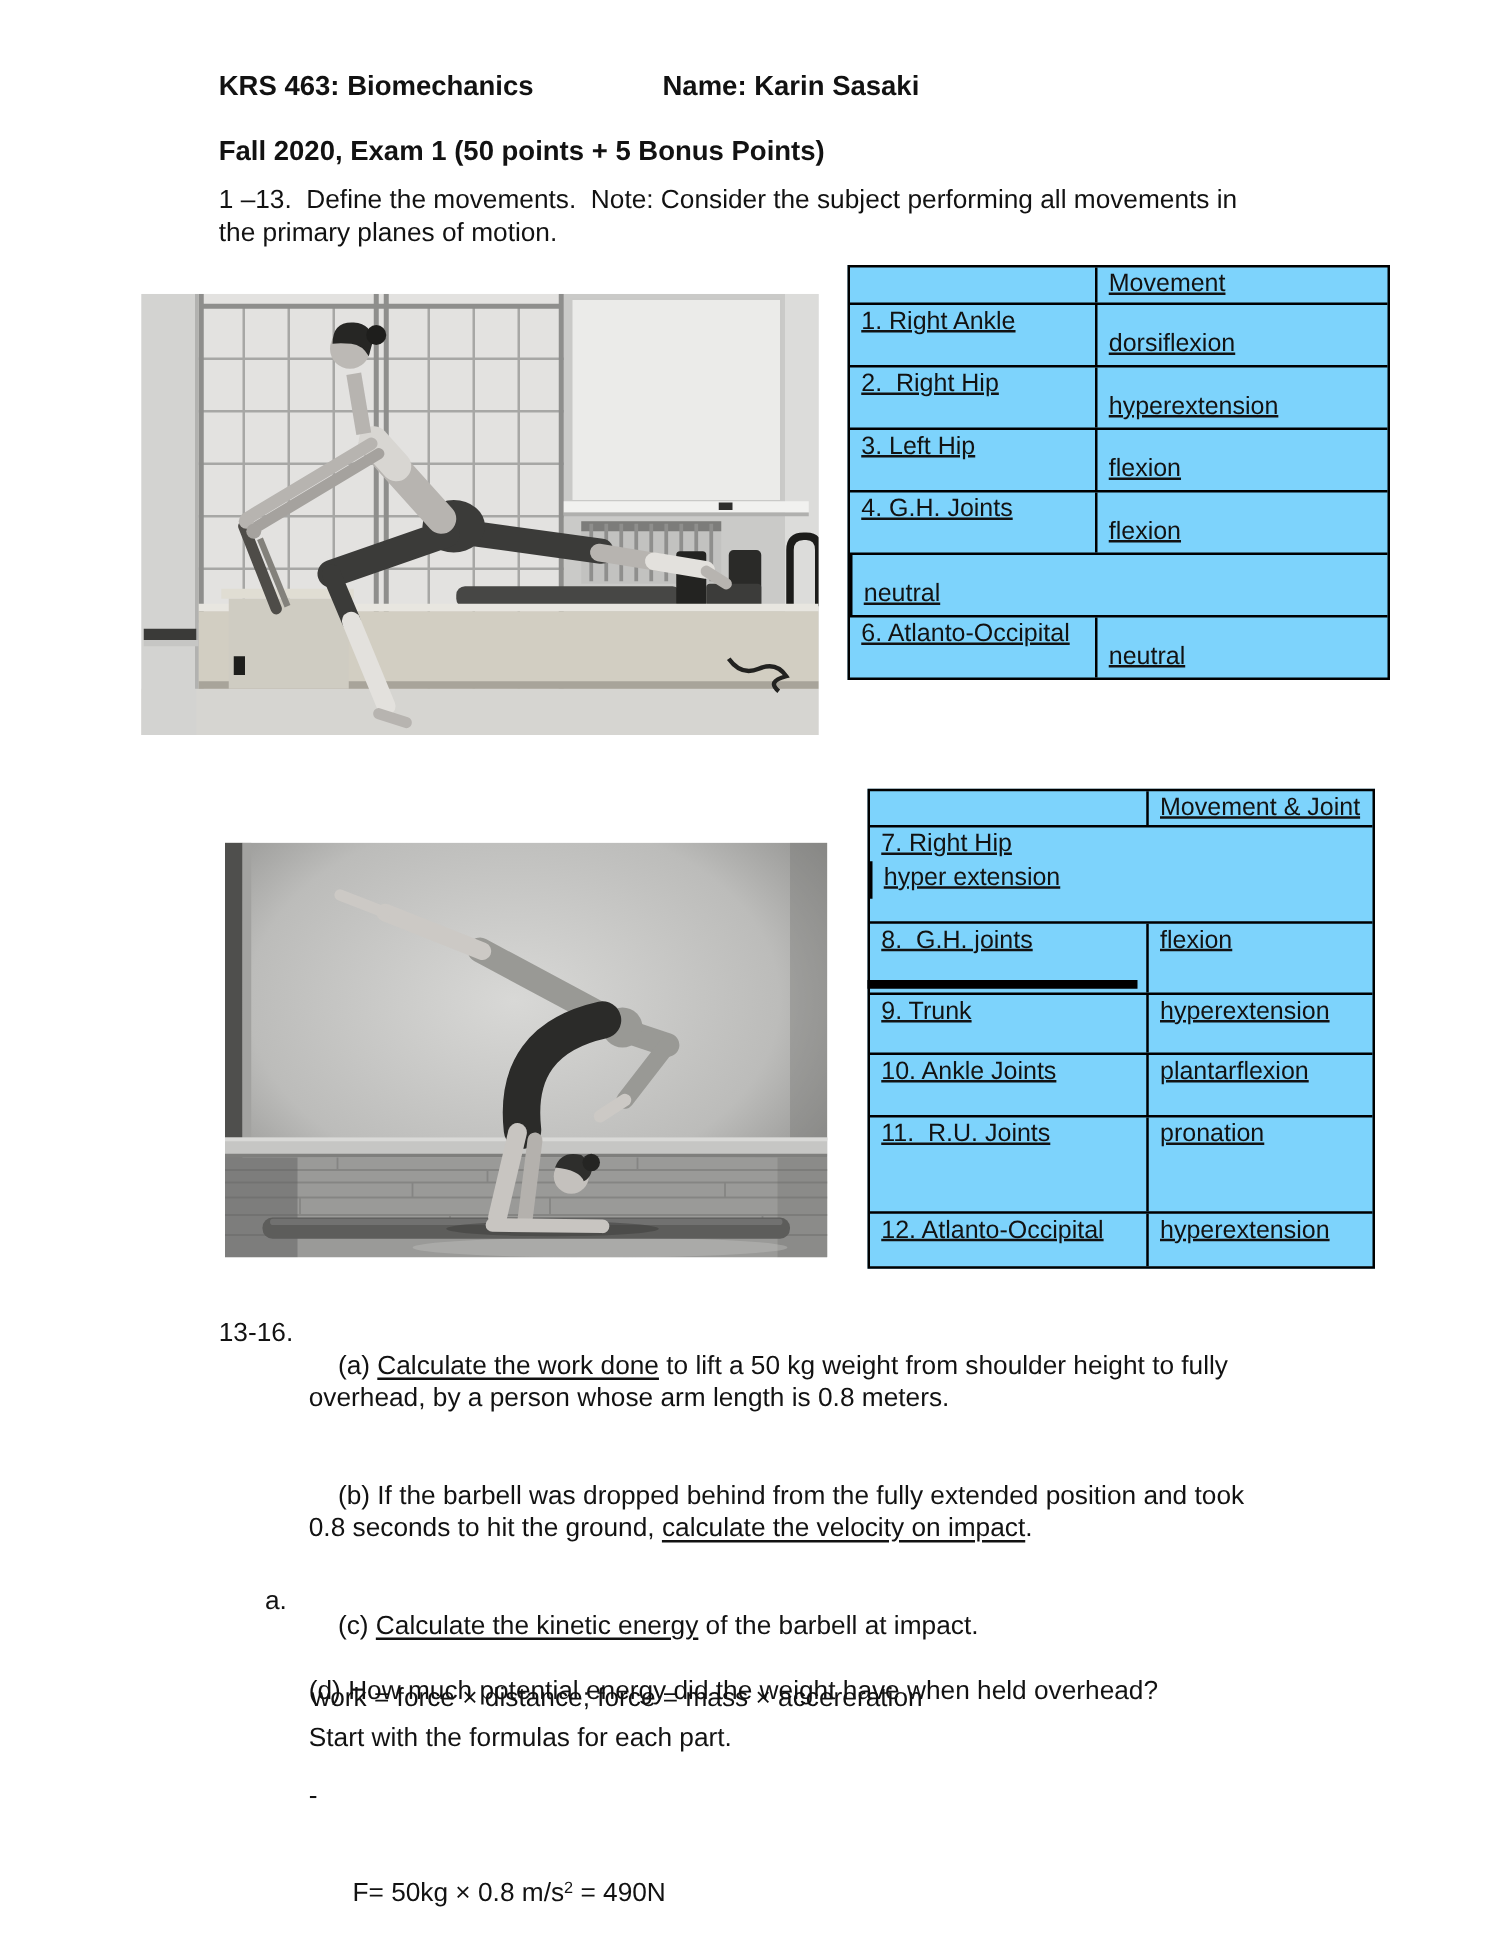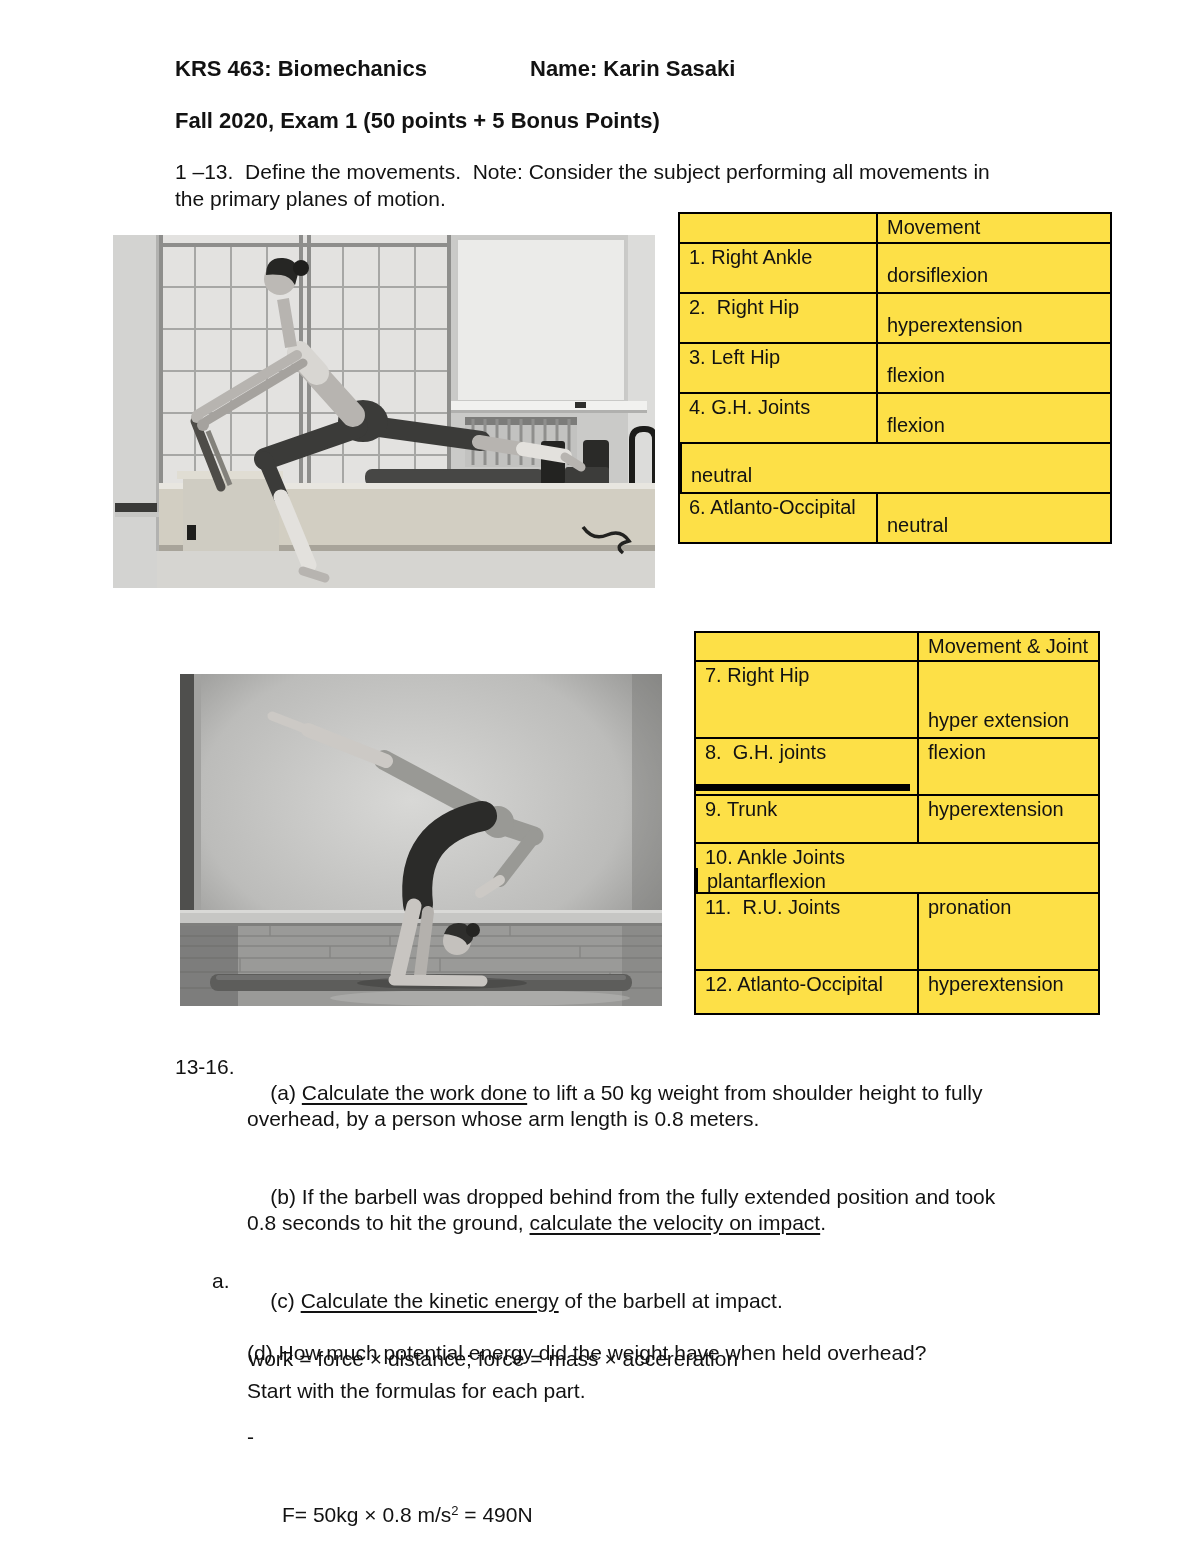--- a/index.html
+++ b/index.html
@@ -7,38 +7,38 @@
     width:1200px;height:1553px;background:#ffffff;position:relative;
     font-family:"Liberation Sans",sans-serif;color:#121212;
     -webkit-font-smoothing:antialiased;overflow:hidden;
   }
   .abs{position:absolute;}
   .bold{font-weight:bold;}
   .h22{font-size:22px;}
   .body-text{font-size:21px;line-height:27px;white-space:pre-wrap;}
 
   
-  .tbl{position:absolute;border:2px solid #000;background:#fde047;}
+  .tbl{position:absolute;border:2px solid #000;background:#7dd3fc;text-decoration:underline;}
   .trow{display:flex;border-top:2px solid #000;}
   .trow.first{border-top:none;}
   .cell{box-sizing:border-box;font-size:20px;padding:2px 6px 2px 9px;white-space:pre;overflow:hidden;}
   .c2{border-left:2px solid #000;display:flex;}
   .t1 .c1{width:196px;}
   .t1 .c2{width:234px;}
   .t2 .c1{width:221px;}
   .t2 .c2{width:181px;}
   .ans-bottom{align-items:flex-end;padding-bottom:5px;}
   .ans-top{align-items:flex-start;}
   .t1 .trow{height:48px;}
   .t1 .trow.head{height:28px;}
   .t2 .r-head{height:27px;}
-  .t2 .r7{height:75px;}
+  .t2 .r7{height:75px;flex-direction:column;}
   .t2 .r8{height:55px;position:relative;}
   .t2 .r9{height:46px;}
-  .t2 .r10{height:48px;flex-direction:column;}
+  .t2 .r10{height:48px;}
   .t2 .r11{height:75px;}
   .t2 .r12{height:42px;}
   .thick-underline{position:absolute;left:-2px;bottom:3px;width:216px;height:7px;background:#000;}
 
   
   .qblock{position:absolute;left:175px;top:1054px;width:860px;padding-left:72px;box-sizing:border-box;}
   .qitem{font-size:21px;line-height:26px;white-space:pre-wrap;position:relative;}
   .qnum{position:absolute;left:-72px;top:0;}
   .u{text-decoration:underline;text-decoration-thickness:2px;text-underline-offset:3px;}
   .start-line{margin-top:12px;font-weight:normal;font-size:21px;line-height:26px;}
@@ -54,21 +54,21 @@
 
   .photo{position:absolute;overflow:hidden;}
   .photo svg{display:block;}
 </style>
 </head>
 <body>
 
 <div class="abs bold h22" style="left:175px;top:56px;">KRS 463: Biomechanics</div>
 <div class="abs bold h22" style="left:530px;top:56px;">Name: Karin Sasaki</div>
 <div class="abs bold h22" style="left:175px;top:108px;">Fall 2020, Exam 1 (50 points + 5 Bonus Points)</div>
-<div class="abs body-text" style="left:175px;top:158px;width:900px;">1 –13.  Define the movements.  Note: Consider the subject performing all movements in
+<div class="abs body-text" style="left:175px;top:146px;width:900px;">1 –13.  Define the movements.  Note: Consider the subject performing all movements in
 the primary planes of motion.</div>
 
 <div class="photo" style="left:113px;top:235px;width:542px;height:353px;">
 <svg width="542" height="353" viewBox="0 0 542 353" xmlns="http://www.w3.org/2000/svg">
   <rect width="542" height="353" fill="#cacac8"></rect>
   <rect y="316" width="542" height="37" fill="#d6d5d1"></rect>
 
   <rect width="44" height="353" fill="#d3d3d1"></rect>
   <rect x="43" width="3" height="316" fill="#b2b2b0"></rect>
   <rect x="2" y="268" width="42" height="9" fill="#3a3a38"></rect>

